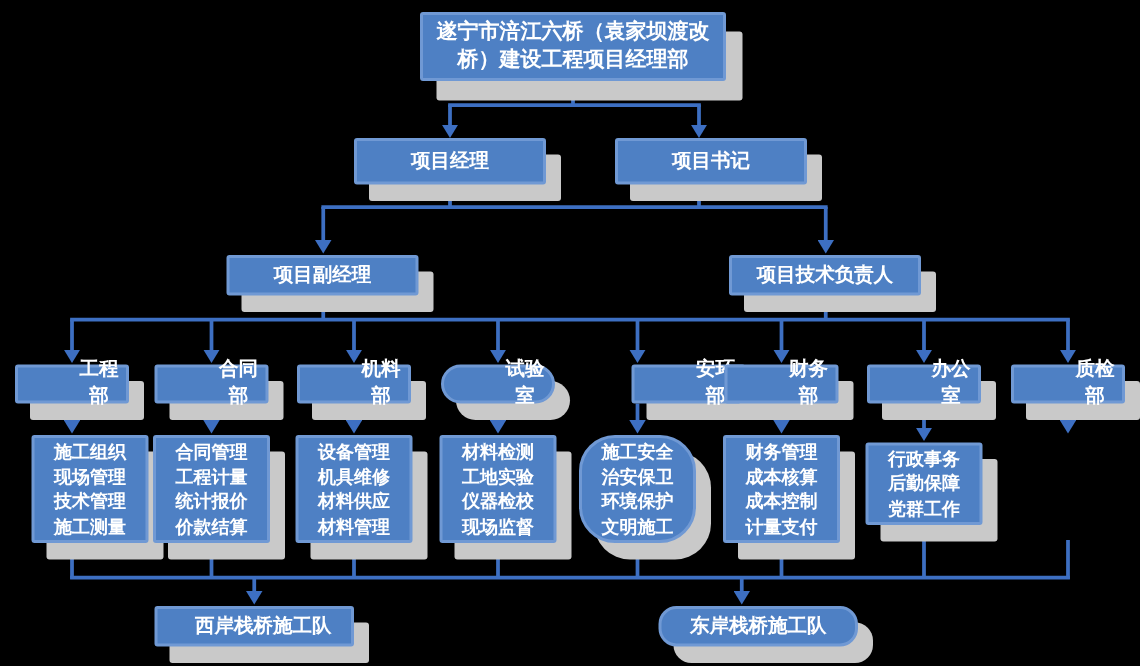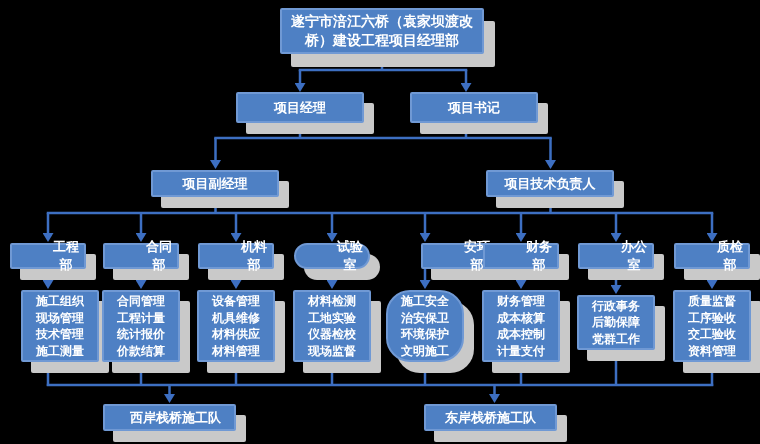--- a/index.html
+++ b/index.html
@@ -35,21 +35,21 @@
   .l3.b0{left:151px;}
   .l3.b1{left:486px;}
   .dept{width:76px;height:26px;top:243px;font-size:13px;padding-left:36px;}
   .duty{width:78px;height:72px;top:290px;font-size:12px;line-height:16.5px;}
   .d0{left:10px;} .d1{left:103px;} .d2{left:198px;} .d3{left:294px;border-radius:13px;}
   .d4{left:387px;margin-left:34px;} .d5{left:483px;} .d6{left:578px;} .d7{left:674px;}
   .y0{left:9px;margin-left:12px;} .y1{left:102px;} .y2{left:197px;} .y3{left:293px;}
   .y4{left:386px;border-radius:24px;} .y5{left:482px;} .y6{left:577px;top:295px;height:55px;} .y7{left:673px;}
   .team{width:133px;height:27px;top:404px;font-size:13px;}
   .team.b0{left:103px;padding-left:12px;}
-  .team.b1{left:424px;}
+  .team.b1{left:439px;border-radius:12px;}
   svg.wires{position:absolute;left:0;top:0;pointer-events:none;}
   .cn{stroke:var(--line);stroke-width:2.5;fill:none;}
   .arw-tip{fill:var(--line);}
 </style>
 </head>
 <body>
 
 <div class="canvas">
 
   <svg class="wires" width="760" height="444" viewBox="0 0 760 444">
@@ -151,21 +151,17 @@
 治安保卫
 环境保护
 文明施工</div>
   <div class="box duty y5">财务管理
 成本核算
 成本控制
 计量支付</div>
   <div class="box duty y6">行政事务
 后勤保障
 党群工作</div>
-  <div class="box duty y7">质量监督
-工序验收
-交工验收
-资料管理</div>
 
   <div class="box team b0">西岸栈桥施工队</div>
   <div class="box team b1">东岸栈桥施工队</div>
 
 </div>
 
 </body></html>

